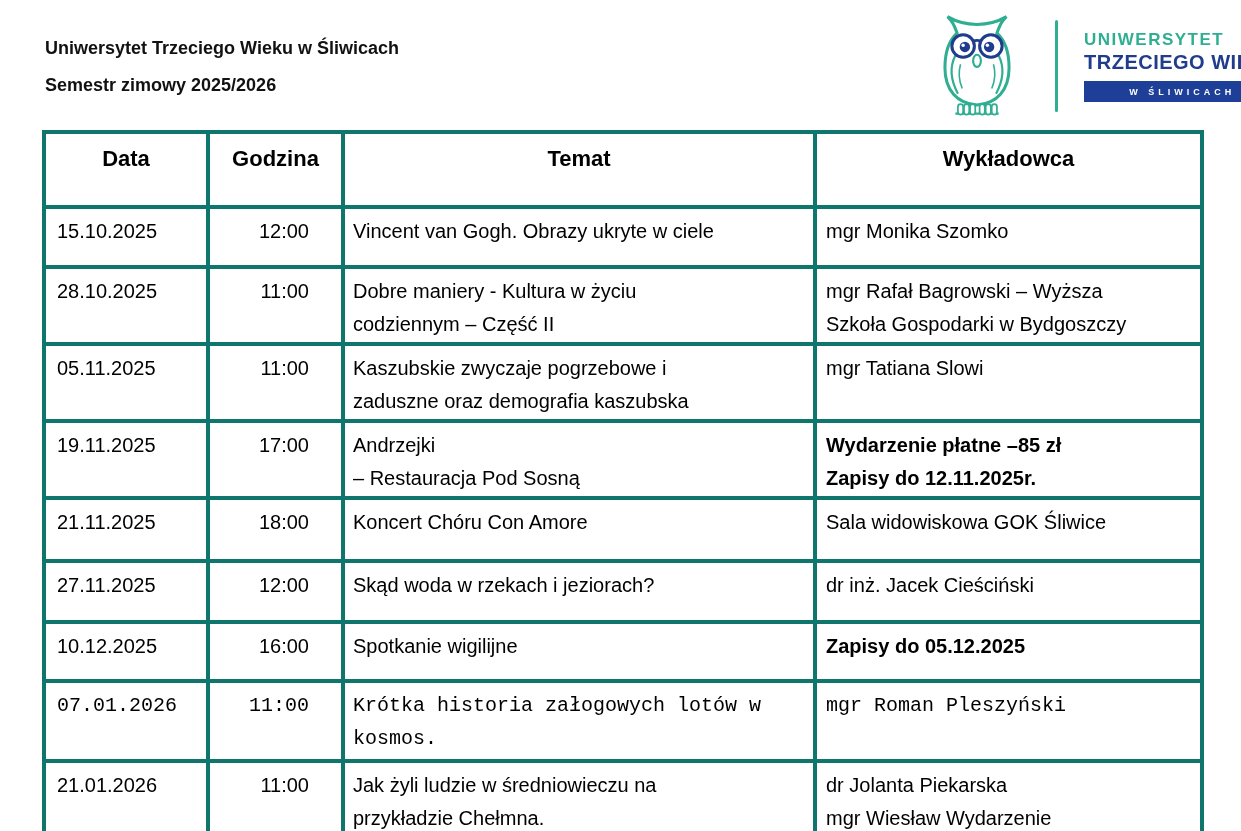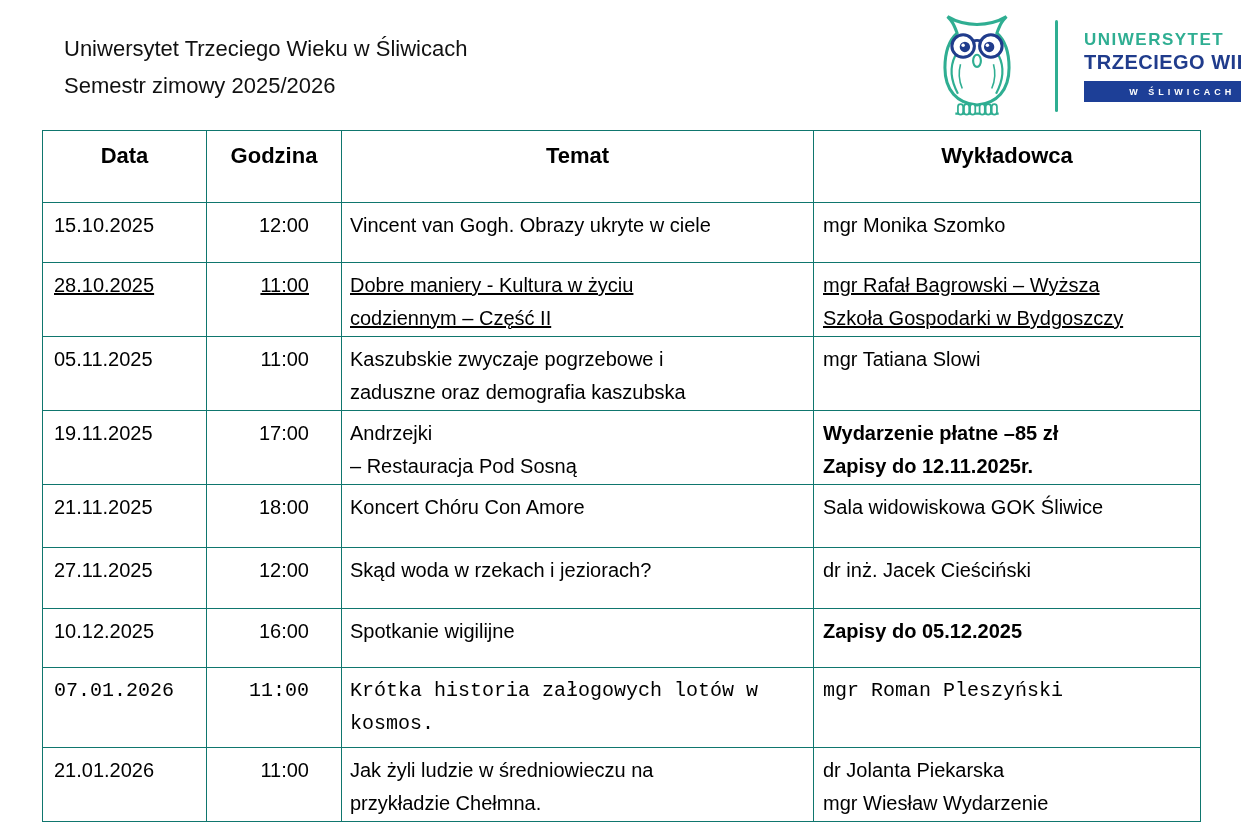--- a/index.html
+++ b/index.html
@@ -4,22 +4,22 @@
 <style>
   html,body{margin:0;padding:0;background:#ffffff;}
   body{
     width:1241px;height:831px;position:relative;overflow:hidden;
     font-family:"Liberation Sans",sans-serif;color:#000;
     -webkit-font-smoothing:antialiased;
   }
 
   
   .doc-title{
-    position:absolute;left:64px;top:30px;
-    font-size:22px;font-weight:normal;line-height:37px;color:#111;
+    position:absolute;left:45px;top:30px;
+    font-size:18px;font-weight:bold;line-height:37px;color:#111;
   }
 
   
   .logo{
     position:absolute;left:925px;top:14px;width:300px;height:104px;
     display:flex;align-items:center;gap:26px;
   }
   .logo-owl{width:104px;height:104px;flex:0 0 auto;}
   .logo-divider{width:3px;height:92px;background:#2fae92;border-radius:2px;flex:0 0 auto;}
   .logo-text{display:flex;flex-direction:column;justify-content:center;}
@@ -30,40 +30,40 @@
     font-size:9px;font-weight:bold;letter-spacing:4px;
     text-align:center;padding:6px 4px 5px 4px;
   }
 
   
   table.schedule{
     position:absolute;left:42px;top:130px;width:1158px;
     border-collapse:collapse;table-layout:fixed;
   }
   .schedule th,.schedule td{
-    border:1px solid #0f766e;vertical-align:top;
+    border:4px solid #0f766e;vertical-align:top;
     font-size:20px;line-height:33px;
   }
   .schedule col.c-date{width:164px;}
   .schedule col.c-time{width:135px;}
   .schedule col.c-topic{width:472px;}
   .schedule col.c-lect{width:387px;}
   .schedule th{
     font-size:22px;font-weight:bold;text-align:center;
     height:62px;padding-top:8px;
   }
   .schedule td{padding-top:6px;}
   .schedule td.cell-date{padding-left:11px;text-align:left;}
   .schedule td.cell-time{padding-right:32px;text-align:right;}
   .schedule td.cell-topic{padding-left:8px;padding-right:10px;text-align:left;}
   .schedule td.cell-lect{padding-left:9px;padding-right:8px;text-align:left;}
   .schedule td.bold{font-weight:bold;}
   
   .schedule tbody tr:nth-child(1){height:60px;}
-  .schedule tbody tr:nth-child(2){height:67px;text-decoration:underline;}
+  .schedule tbody tr:nth-child(2){height:67px;}
   .schedule tbody tr:nth-child(3){height:67px;}
   .schedule tbody tr:nth-child(4){height:67px;}
   .schedule tbody tr:nth-child(5){height:63px;}
   .schedule tbody tr:nth-child(6){height:61px;padding-left:24px;}
   .schedule tbody tr:nth-child(7){height:59px;}
   .schedule tbody tr:nth-child(8){height:80px;font-family:Liberation Mono, monospace;}
   .schedule tbody tr:nth-child(9){height:66px;}
 </style>
 </head>
 <body>

